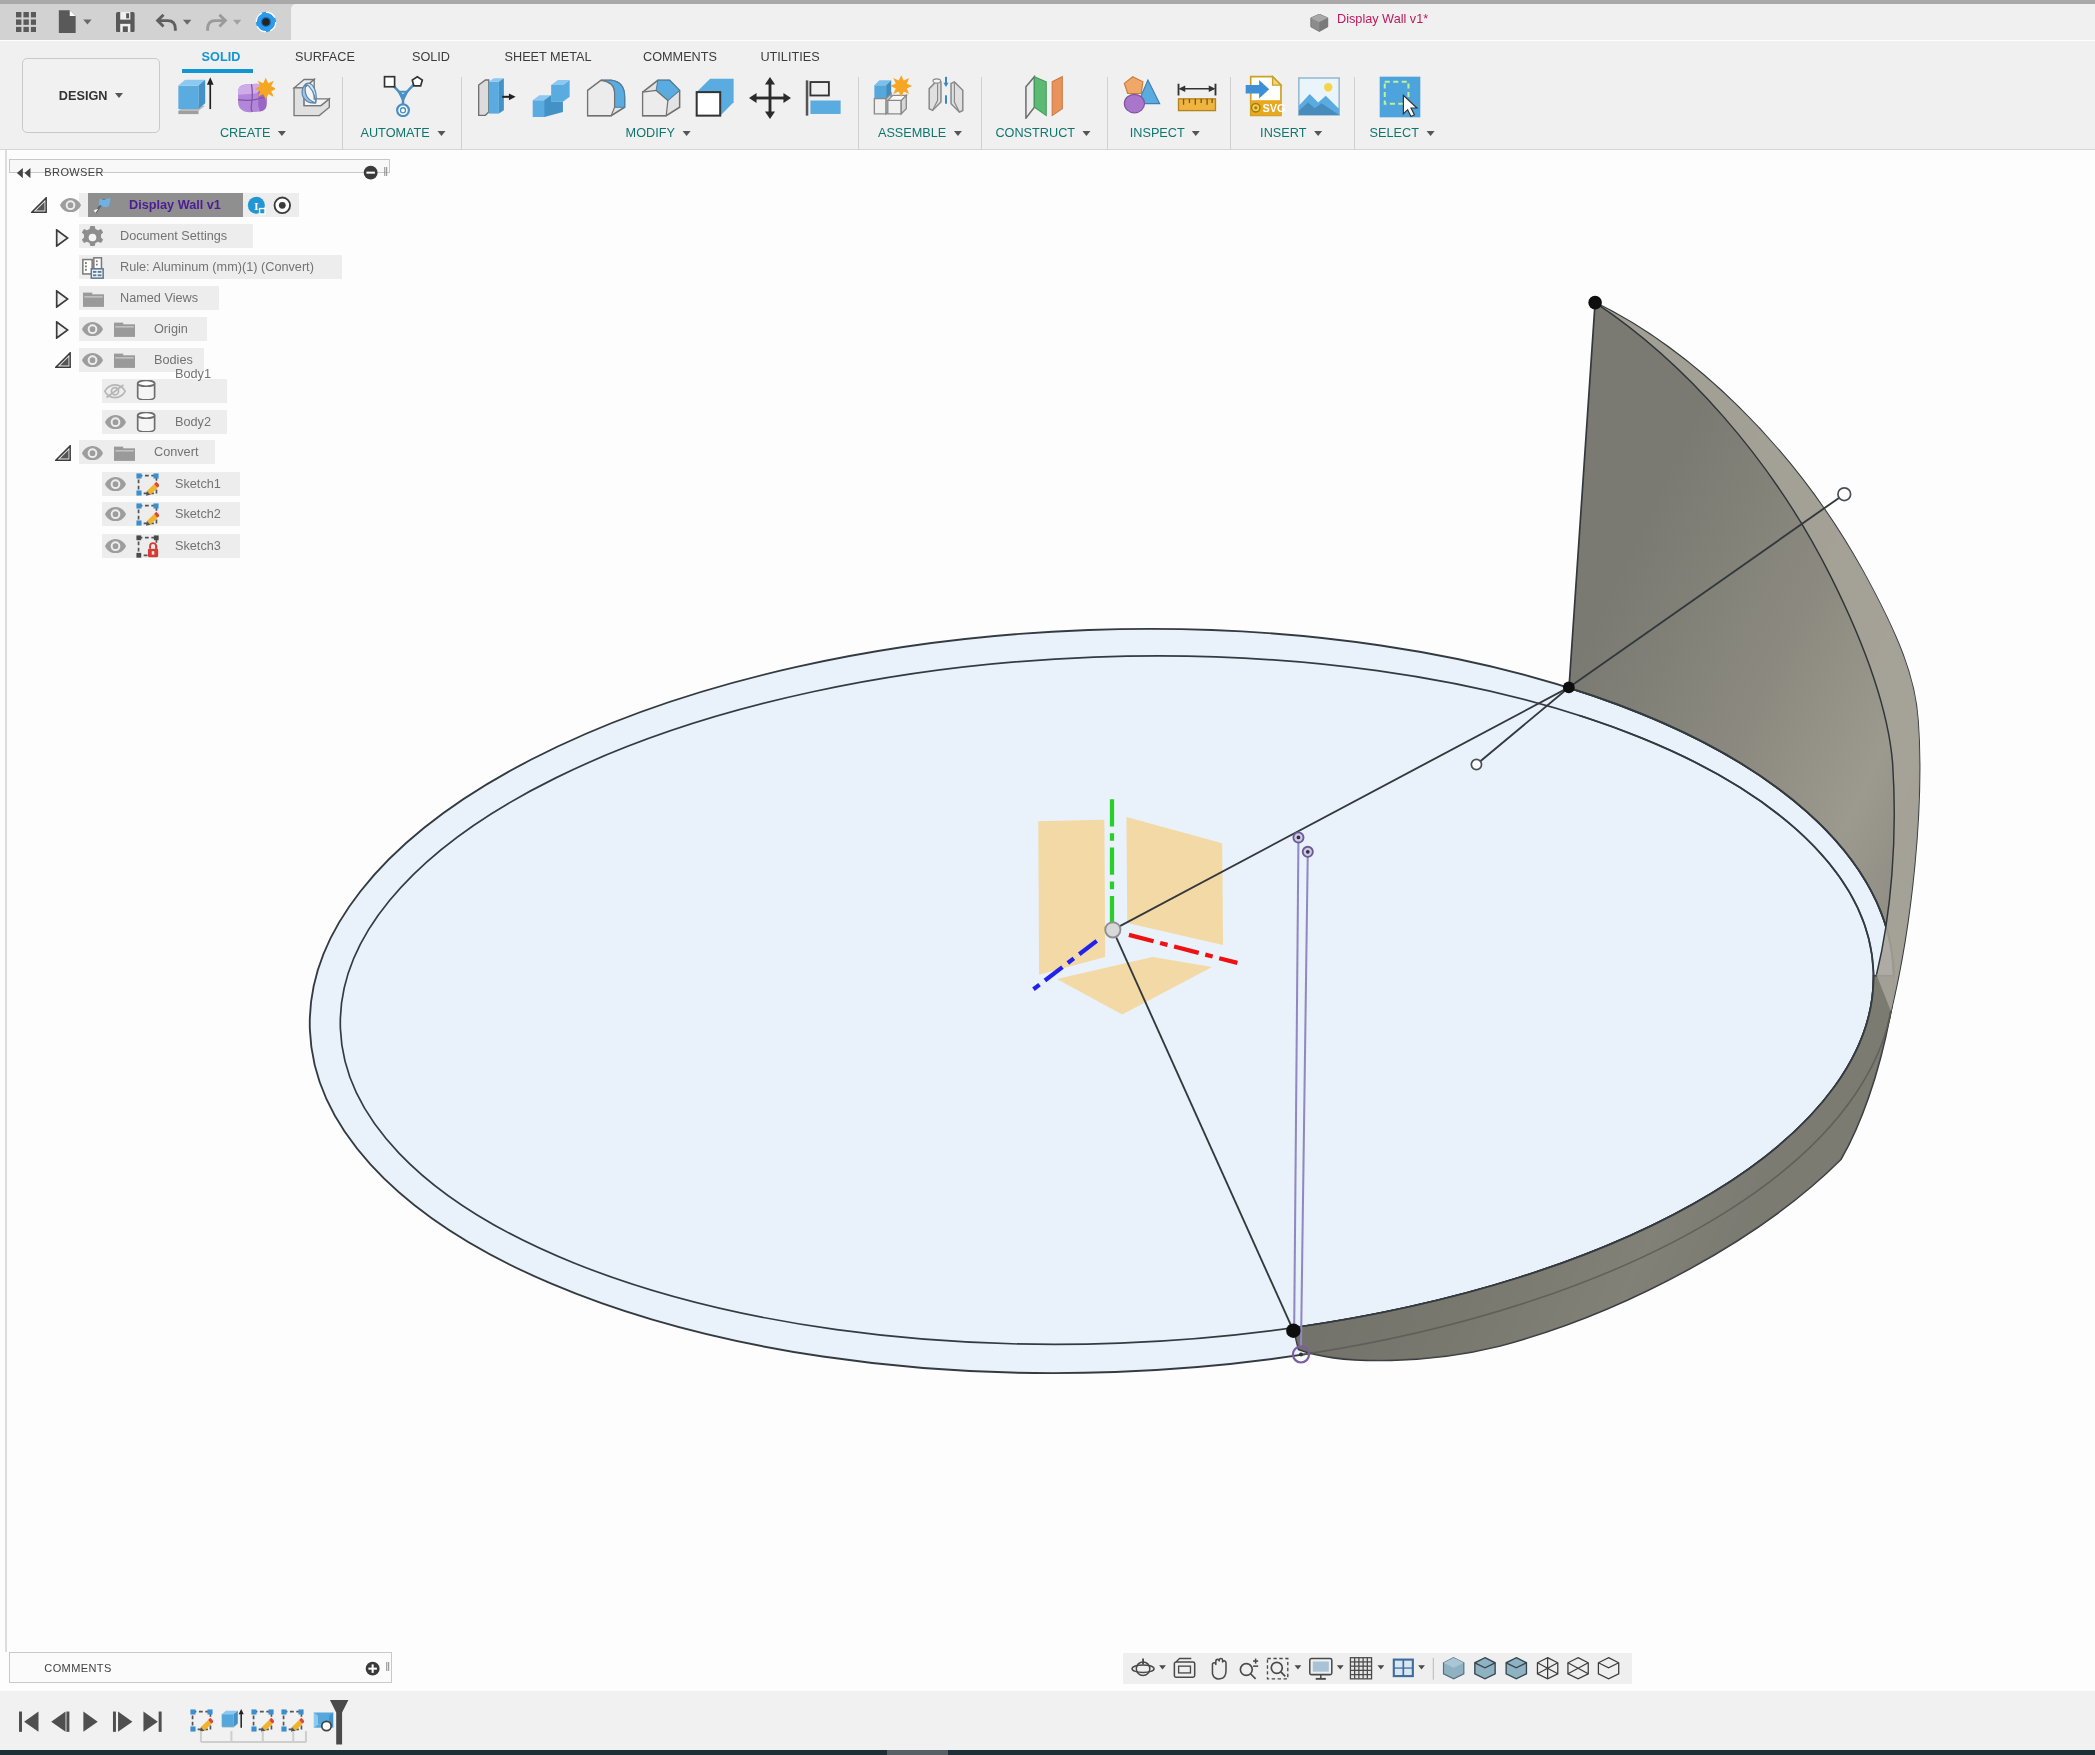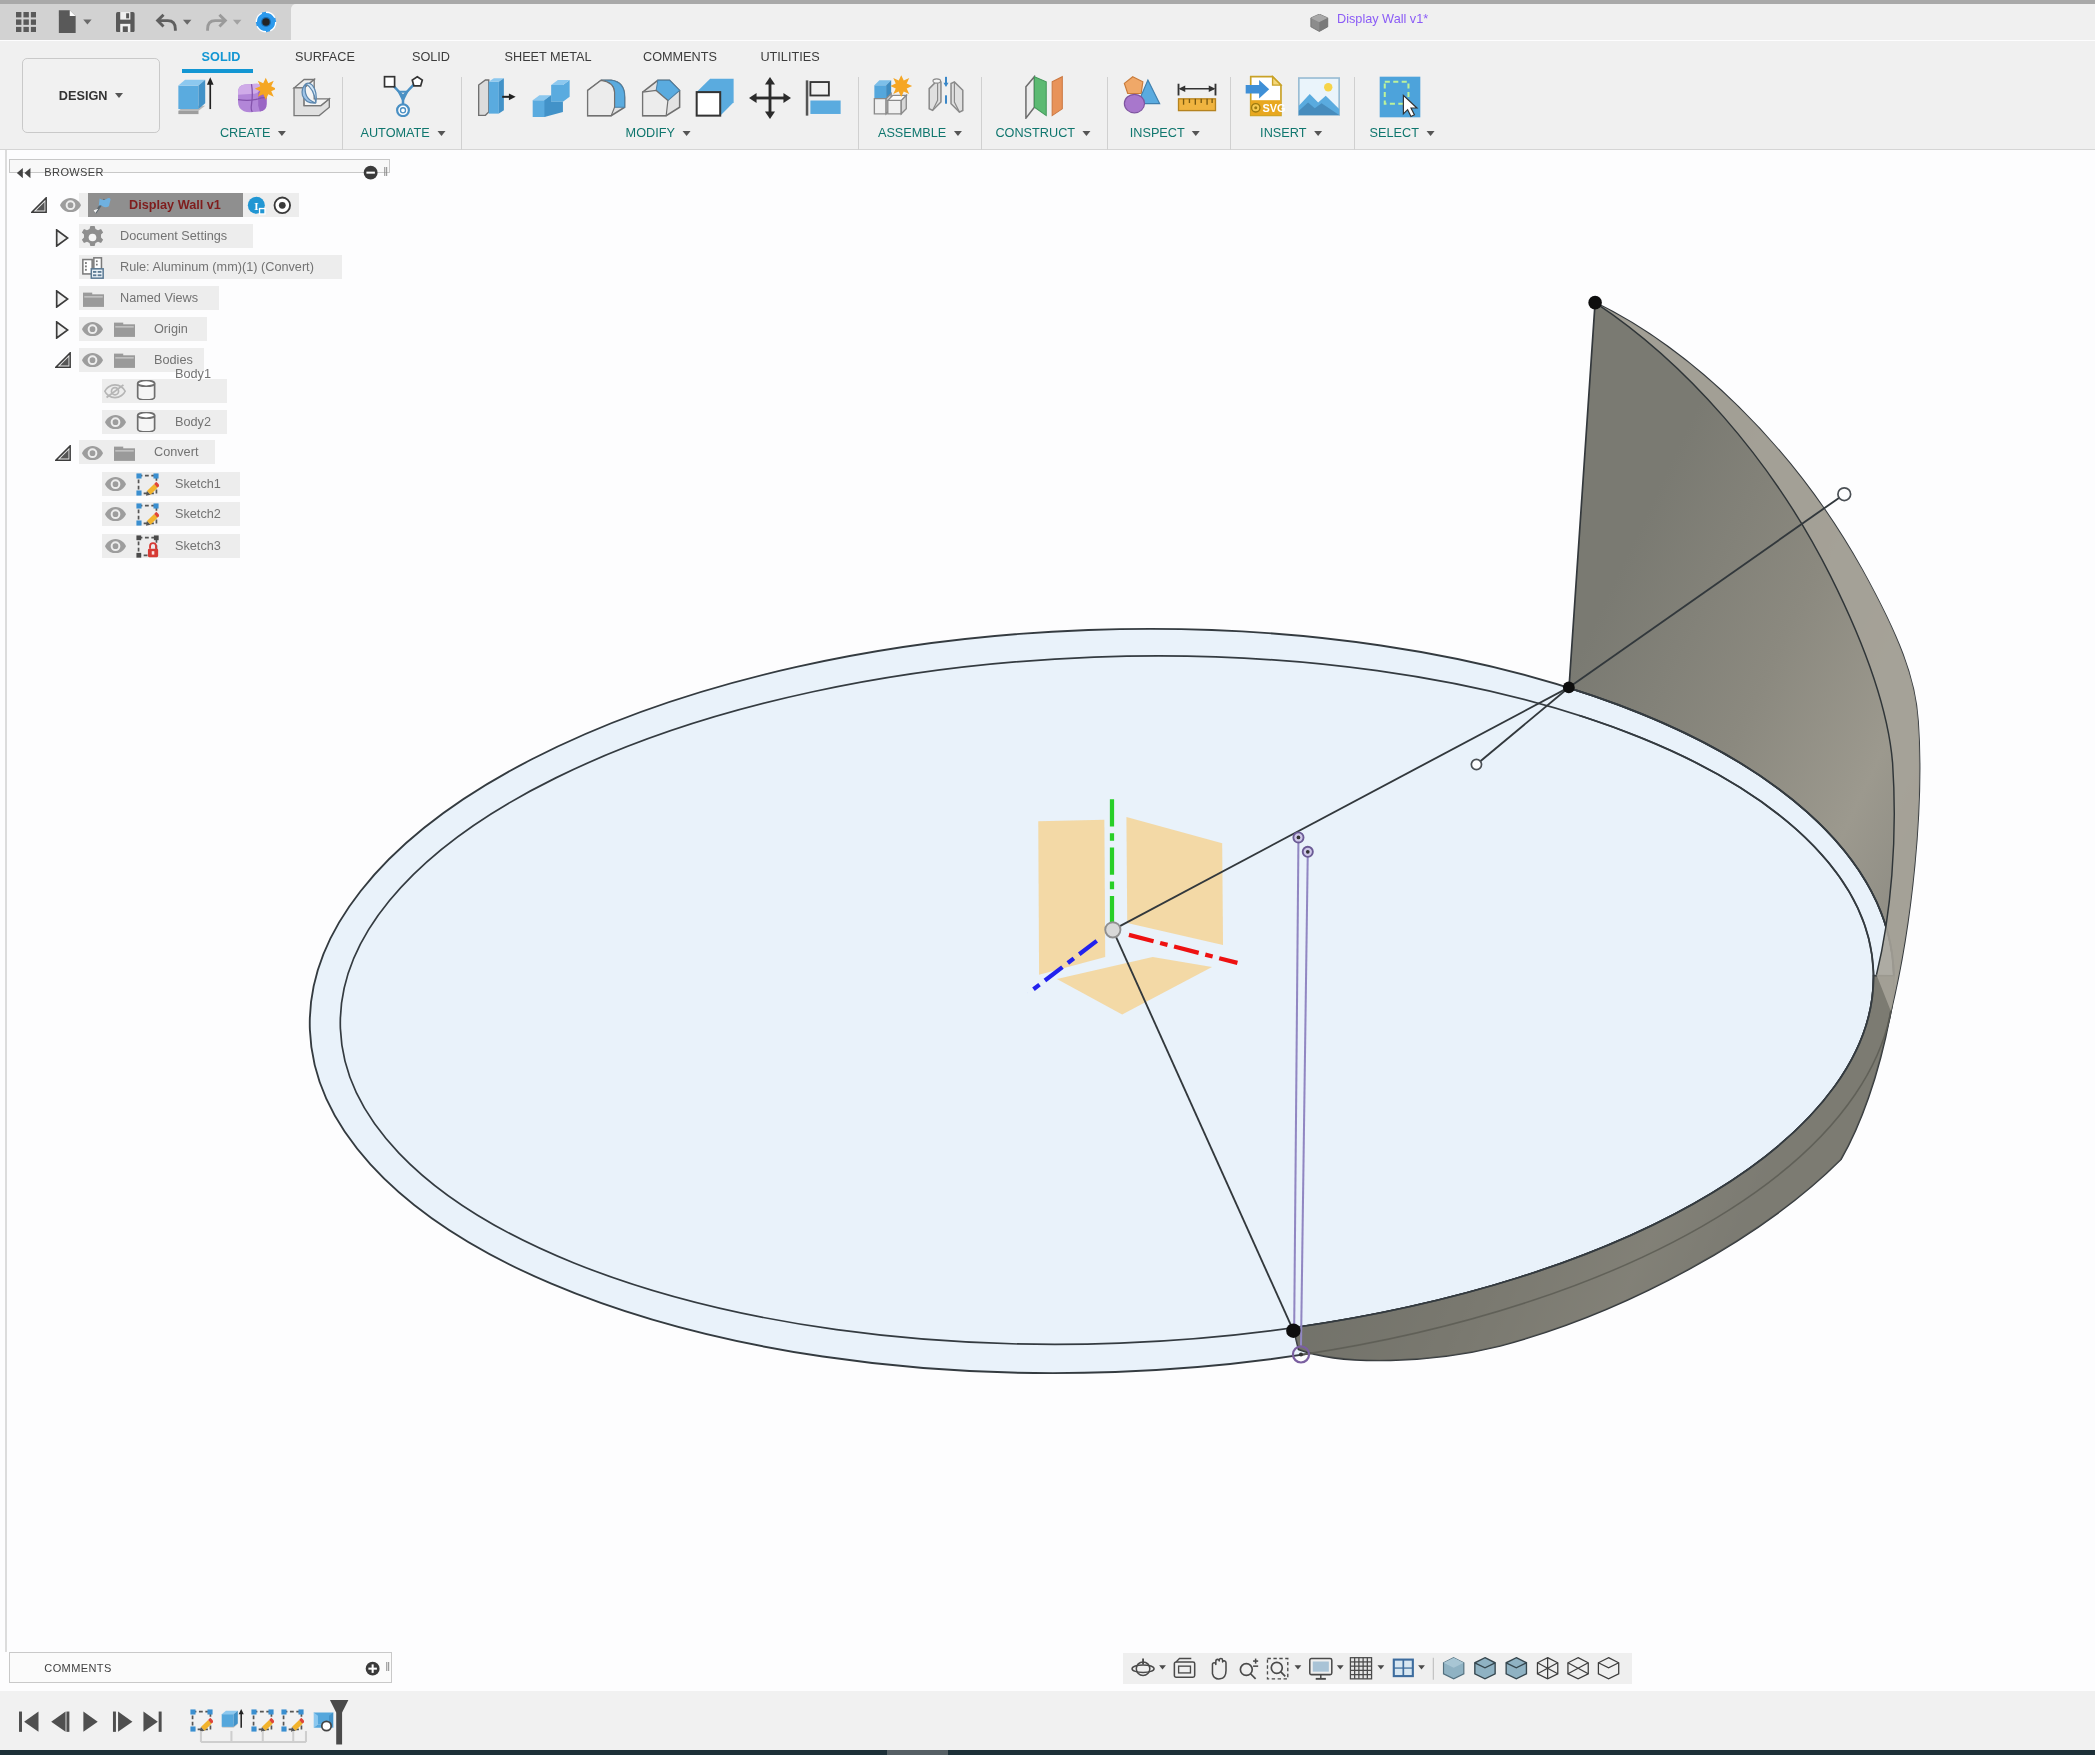--- a/index.html
+++ b/index.html
@@ -3,21 +3,21 @@
 <meta charset="utf-8">
 <style>
   html,body{margin:0;padding:0;}
   #app{position:relative;width:2096px;height:1755px;background:#fdfdfe;overflow:hidden;
        font-family:"Liberation Sans",sans-serif;-webkit-font-smoothing:antialiased;}
   .abs{position:absolute;}
   
   #topstrip{left:0;top:0;width:2096px;height:4.2px;background:#a9a9a9;}
   #appbar{left:0;top:4.2px;width:2096px;height:36px;background:#d2d2d2;}
   #doctab{left:291px;top:4.2px;width:1805px;height:36px;background:#f0f0f0;border-radius:5.1px 0 0 0;}
-  #title{left:1337px;top:12px;height:20.3px;font-size:12.7px;color:#8b5cf6;white-space:nowrap;}
+  #title{left:1337px;top:12px;height:20.3px;font-size:12.7px;color:#be185d;white-space:nowrap;}
   
   #ribbon{left:0;top:41px;width:2096px;height:108px;background:#f0f0f0;border-bottom:0.8px solid #d5d5d5;}
   .tabl{position:absolute;top:8.5px;font-size:12.7px;color:#3c3c3c;white-space:nowrap;transform:translateX(-50%);}
   .tabl.active{color:#1296d3;font-weight:bold;}
   #solidline{position:absolute;left:182px;top:28px;width:71px;height:4.2px;background:#1296d3;}
   #designbtn{position:absolute;left:22px;top:17px;width:136px;height:73px;background:#f1f1f1;
      border:1.7px solid #c9c9c9;border-radius:5.1px;display:flex;align-items:center;justify-content:center;
      font-size:12.7px;font-weight:bold;color:#333;}
   .gsep{position:absolute;top:36px;width:0.8px;height:73px;background:#d0d0d0;}
   .glabel{position:absolute;top:85px;font-size:12.7px;color:#0f766e;white-space:nowrap;transform:translateX(-50%);}
@@ -414,21 +414,21 @@
     <svg class="abs" style="left:60px;top:44px" width="21" height="14.4" viewBox="0 0 25 17">
       <path d="M12.5,0 C19,0 23.5,5 25,8.5 C23.5,12 19,17 12.5,17 C6,17 1.5,12 0,8.5 C1.5,5 6,0 12.5,0 Z" fill="#9d9d9d"></path>
       <circle cx="12.5" cy="8.5" r="4.6" fill="none" stroke="#ededed" stroke-width="2.4"></circle>
     </svg>
     <div class="abs" style="left:88px;top:39px;width:155px;height:24px;background:#8f8f8f"></div>
     <svg class="abs" style="left:92px;top:42px" width="18.6" height="18.6" viewBox="0 0 22 22">
       <line x1="4" y1="20" x2="15" y2="4" stroke="#5a666e" stroke-width="2.6"></line>
       <polygon points="4,20 7.4,15.2 2,16.8" fill="#f5f5f5"></polygon>
       <path d="M9,3 Q13,6 17,3.5 Q21,1 22,4 L20,12 Q16,14.5 12.5,12 Q9.5,10 8,11.5 Z" fill="#6fb1e0"></path>
     </svg>
-    <div class="abs rtxt" style="left:129px;top:51px;color:#7f1d1d;font-weight:bold;">Display Wall v1</div>
+    <div class="abs rtxt" style="left:129px;top:51px;color:#4c1d95;font-weight:bold;">Display Wall v1</div>
     <svg class="abs" style="left:247px;top:42px" width="19.5" height="19.5" viewBox="0 0 23 23">
       <circle cx="11" cy="11" r="10" fill="#2196d3"></circle>
       <text x="11" y="16" font-size="13" font-weight="bold" fill="#fff" text-anchor="middle" font-family="Liberation Serif,serif">I</text>
       <rect x="14" y="14" width="8" height="8" fill="#fff"></rect>
         <rect x="15.6" y="15.6" width="4.8" height="4.8" fill="#2196d3"></rect>
     </svg>
     <svg class="abs" style="left:273px;top:42px" width="18.6" height="18.6" viewBox="0 0 22 22">
       <circle cx="11" cy="11" r="9.2" fill="#fff" stroke="#3a3a3a" stroke-width="2.2"></circle>
       <circle cx="11" cy="11" r="4" fill="#3a3a3a"></circle>
     </svg>

